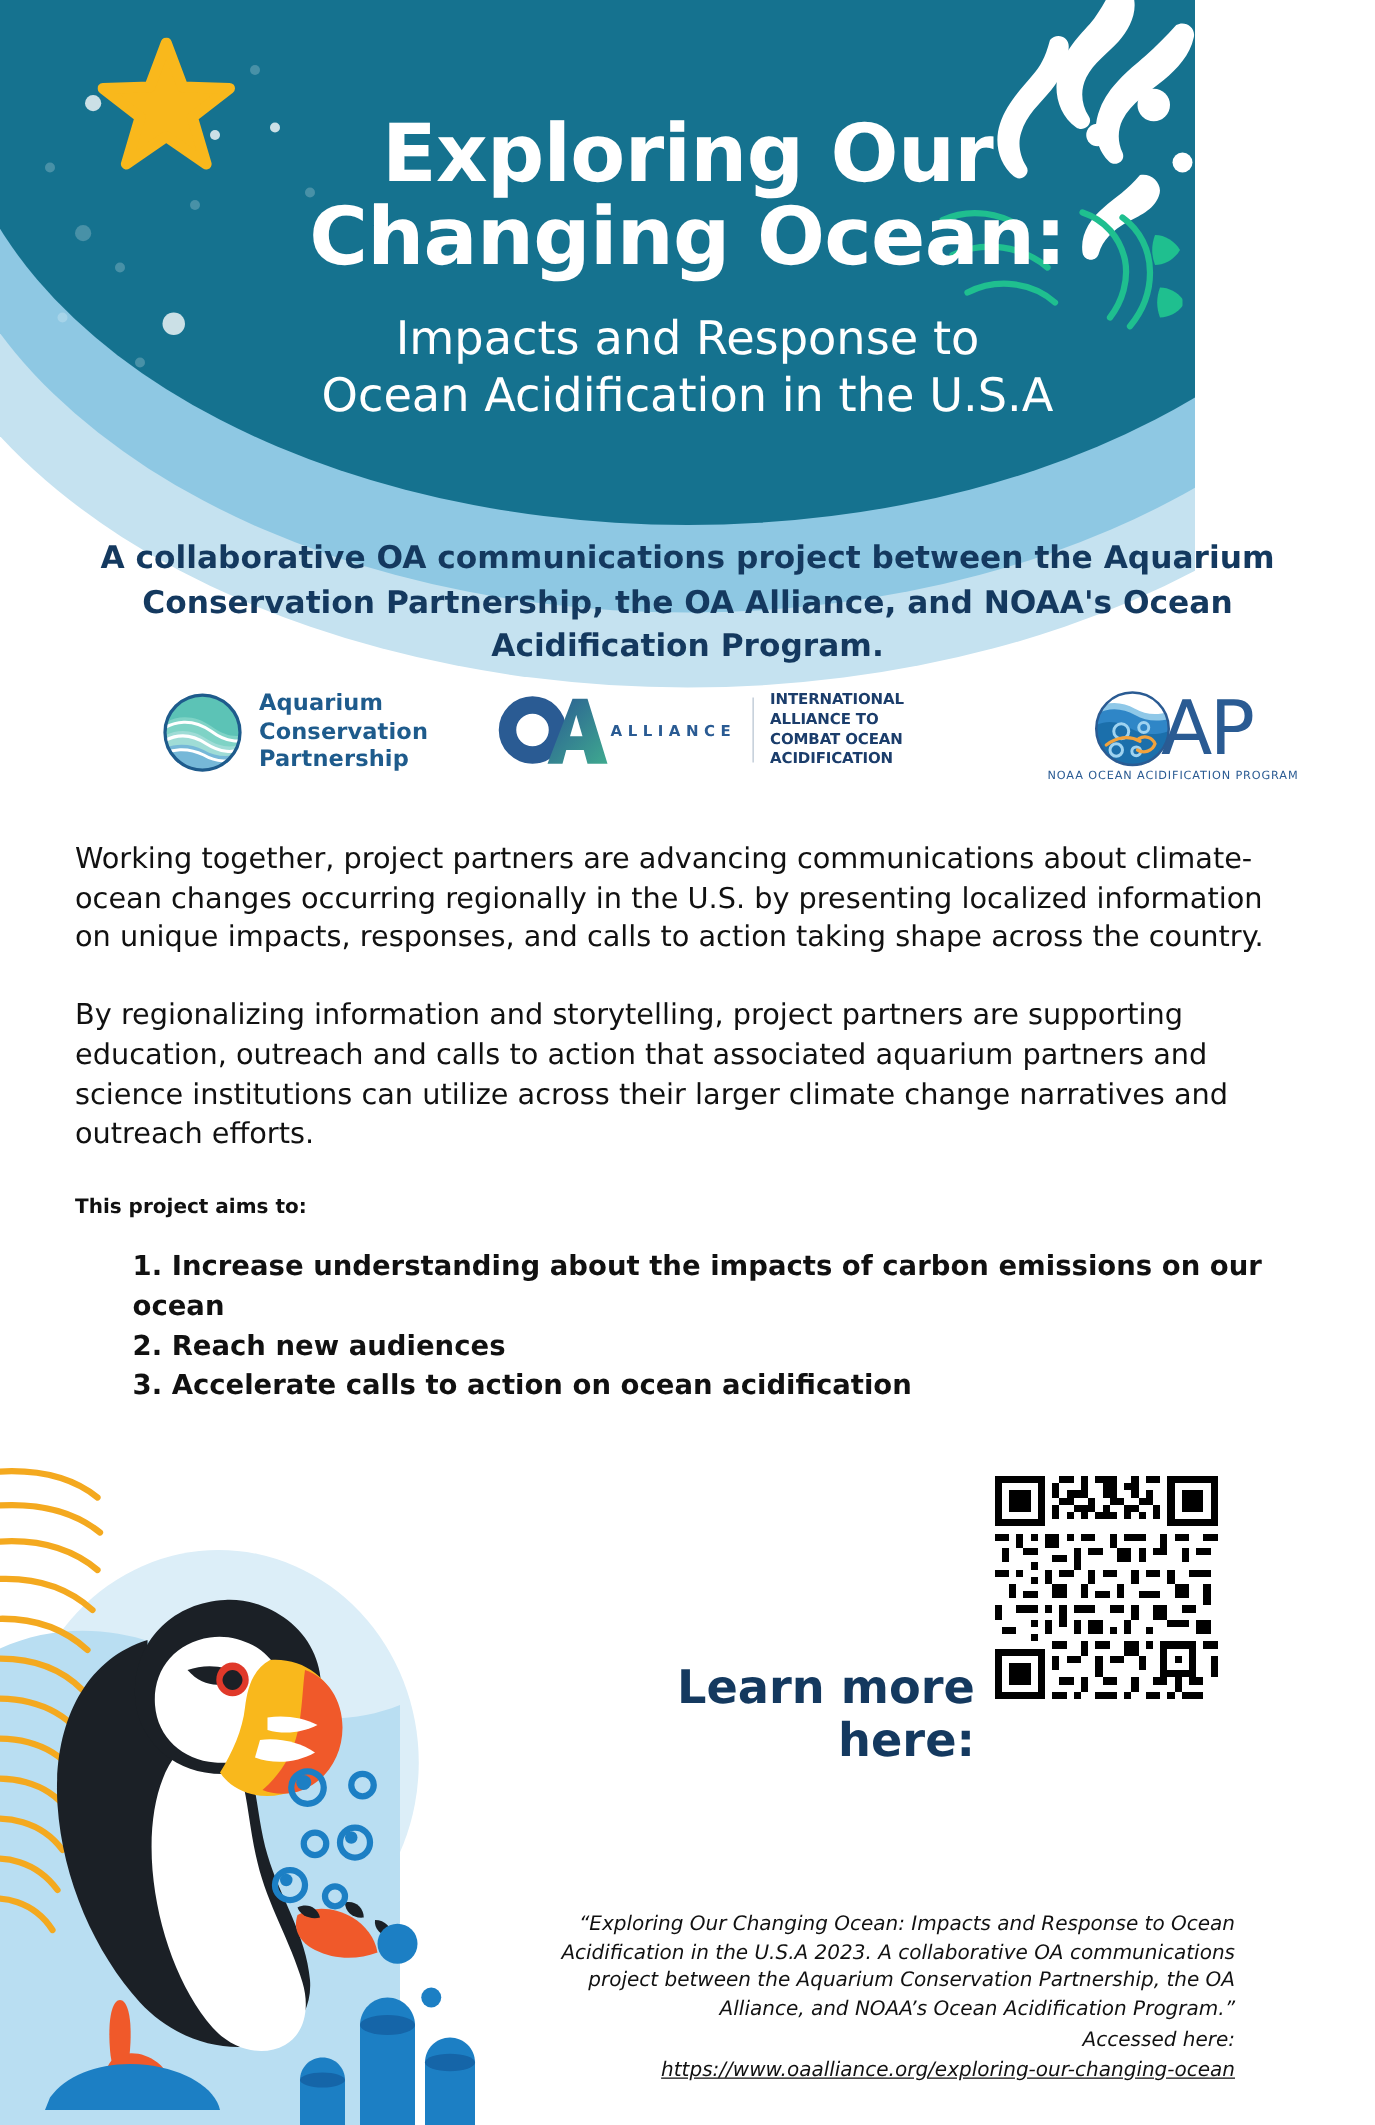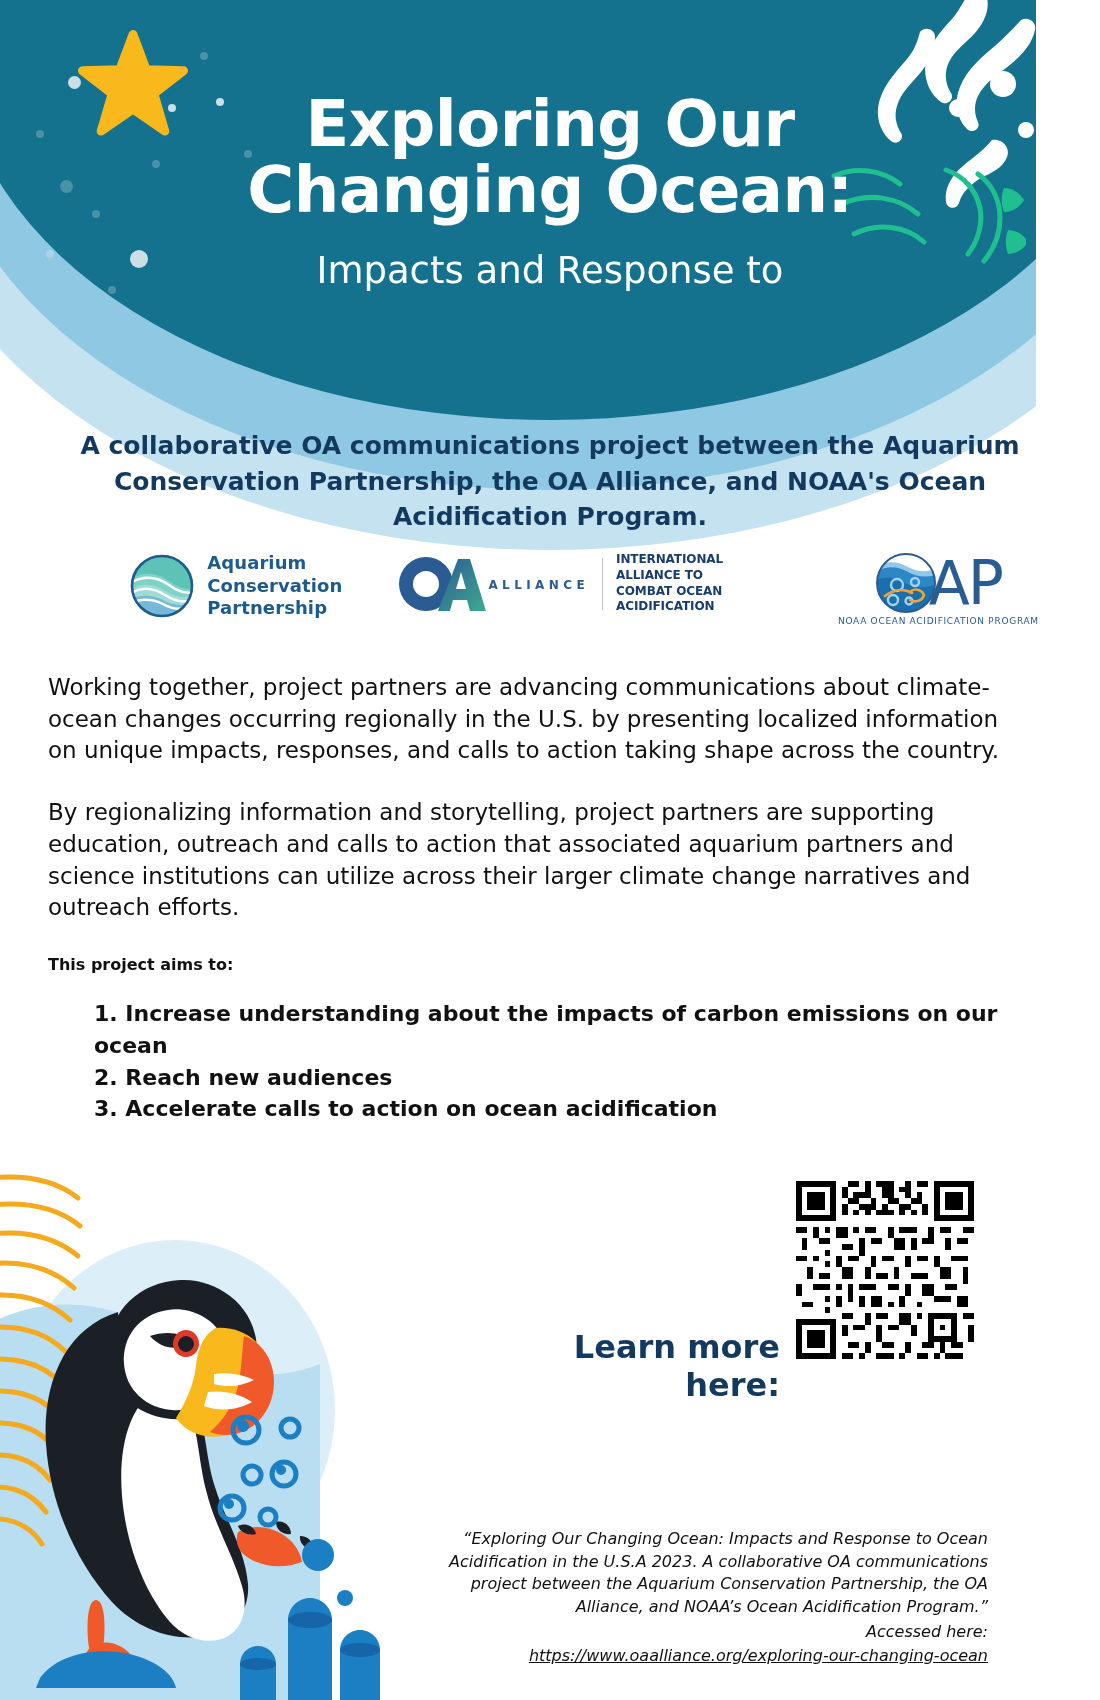--- a/index.html
+++ b/index.html
@@ -17,21 +17,21 @@
     width: 1100px;
     height: 1700px;
     overflow: hidden;
     background: #ffffff;
   }
 
   
   .hero {
     position: absolute;
     left: 0; top: 0;
-    width: 1036px;
+    width: 956px;
     height: 560px;
     overflow: hidden;
   }
   .hero-pale {
     position: absolute;
     left: -90px;
     top: -380px;
     width: 1280px;
     height: 930px;
     background: #c5e2f0;
@@ -193,21 +193,21 @@
     font-family: "DejaVu Sans", sans-serif;
     font-size: 9px;
     letter-spacing: .7px;
     color: #2a5b93;
     white-space: nowrap;
   }
 
   
   .body-copy {
     position: absolute;
-    left: 48px;
+    left: 60px;
     top: 672px;
     width: 960px;
     z-index: 6;
   }
   .para {
     font-family: "DejaVu Sans", sans-serif;
     font-size: 23px;
     line-height: 1.38;
     color: #111111;
     margin: 0 0 30px 0;
@@ -246,21 +246,21 @@
 
   
   .learn-more {
     position: absolute;
     left: 480;
     top: 1328px;
     width: 300px;
     text-align: right;
     font-family: "DejaVu Sans", sans-serif;
     font-weight: 700;
-    font-size: 32px;
+    font-size: 37px;
     color: #14395f;
     z-index: 6;
   }
   .qr {
     position: absolute;
     left: 790px;
     top: 1175px;
     width: 190px;
     height: 190px;
     background: #ffffff;
@@ -352,20 +352,21 @@
     <span class="dot dot-sm dot-faint" style="left:200px; top:52px;"></span>
     <span class="dot dot-sm dot-faint" style="left:244px; top:150px;"></span>
 
     <div class="title-block">
       <h1 class="title-main">
         <span>Exploring Our</span><br>
         <span>Changing Ocean:</span>
       </h1>
       <p class="title-sub">
         <span>Impacts and Response to</span><br>
+        <span>Ocean Acidification in the U.S.A</span>
       </p>
     </div>
   </div>
 
   <div class="intro">A collaborative OA communications project between the Aquarium Conservation Partnership, the OA Alliance, and NOAA's Ocean Acidification Program.</div>
 
   <div class="logos">
 
     <div class="logo">
       <span class="acp-mark">

